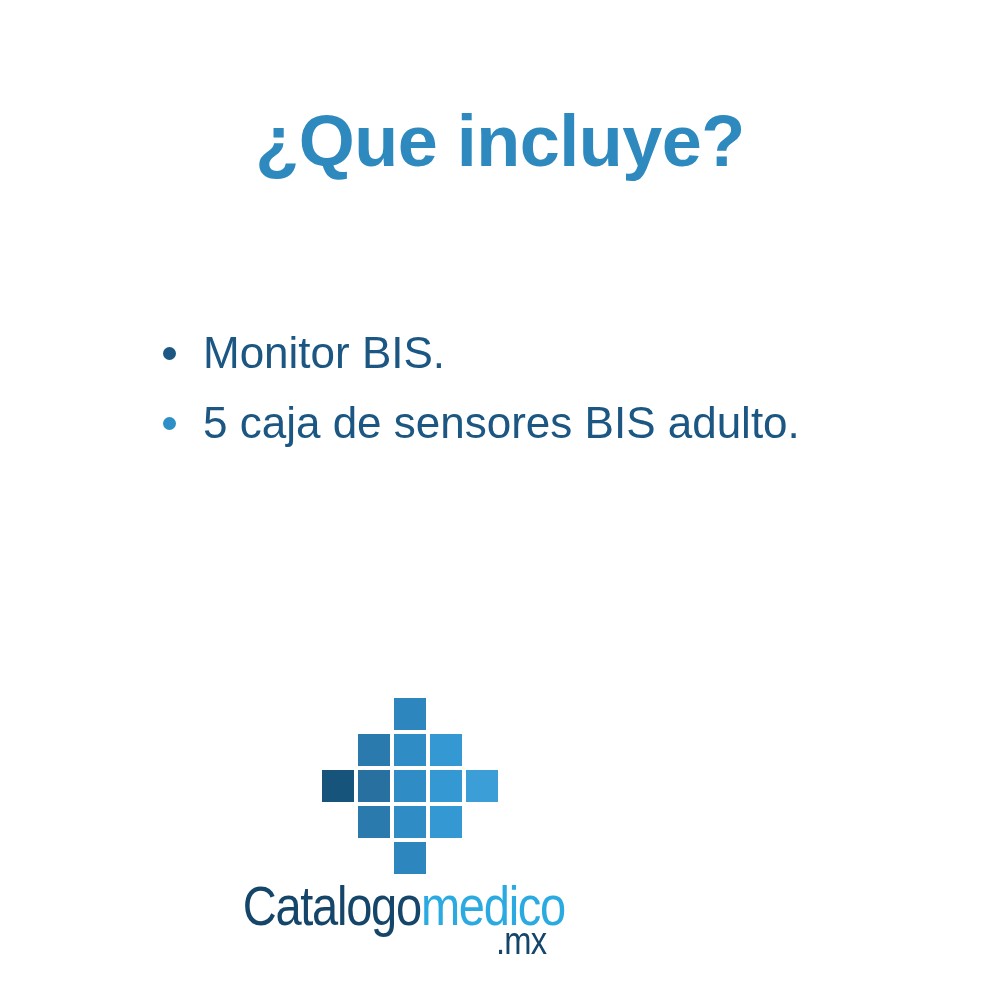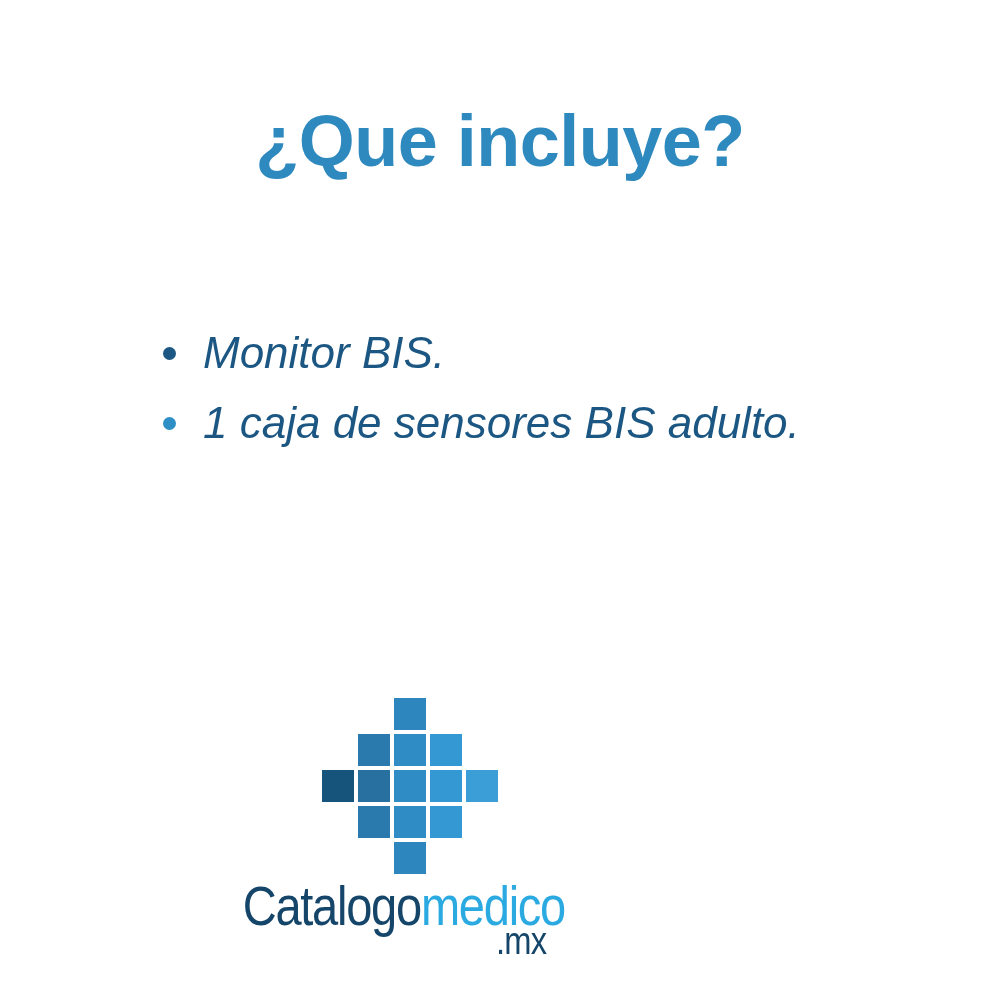--- a/index.html
+++ b/index.html
@@ -68,21 +68,20 @@
     height: 13px;
     margin-top: -6px;
     border-radius: 50%;
     background: #1B5782;
   }
   .include-item:nth-child(3) .dot {
     background: #2E8FC6;
   }
   .include-label {
     display: inline;
-    font-style: italic;
   }
 
   
   .logo {
     position: absolute;
     left: 0;
     top: 694px;
     width: 808px;
     text-align: center;
   }
@@ -148,21 +147,21 @@
 
   <div class="title">¿Que incluye?</div>
 
   <ul class="include-list">
     <li class="include-item">
       <span class="dot" style="background: rgb(27, 87, 130);"></span>
       <span class="include-label">Monitor BIS.</span>
     </li>
     <li class="include-item">
       <span class="dot" style="background: rgb(46, 143, 198);"></span>
-      <span class="include-label">1 caja de sensores BIS adulto.</span>
+      <span class="include-label">5 caja de sensores BIS adulto.</span>
     </li>
   </ul>
 
   <div class="logo">
     <div class="logo-mark" id="logo-mark">
         <div class="logo-cell" style="left: 79px; top: 4px; background: rgb(46, 134, 190);"></div>
         <div class="logo-cell" style="left: 43px; top: 40px; background: rgb(42, 122, 174);"></div>
         <div class="logo-cell" style="left: 79px; top: 40px; background: rgb(47, 140, 196);"></div>
         <div class="logo-cell" style="left: 115px; top: 40px; background: rgb(52, 152, 210);"></div>
         <div class="logo-cell" style="left: 7px; top: 76px; background: rgb(23, 84, 124);"></div>

